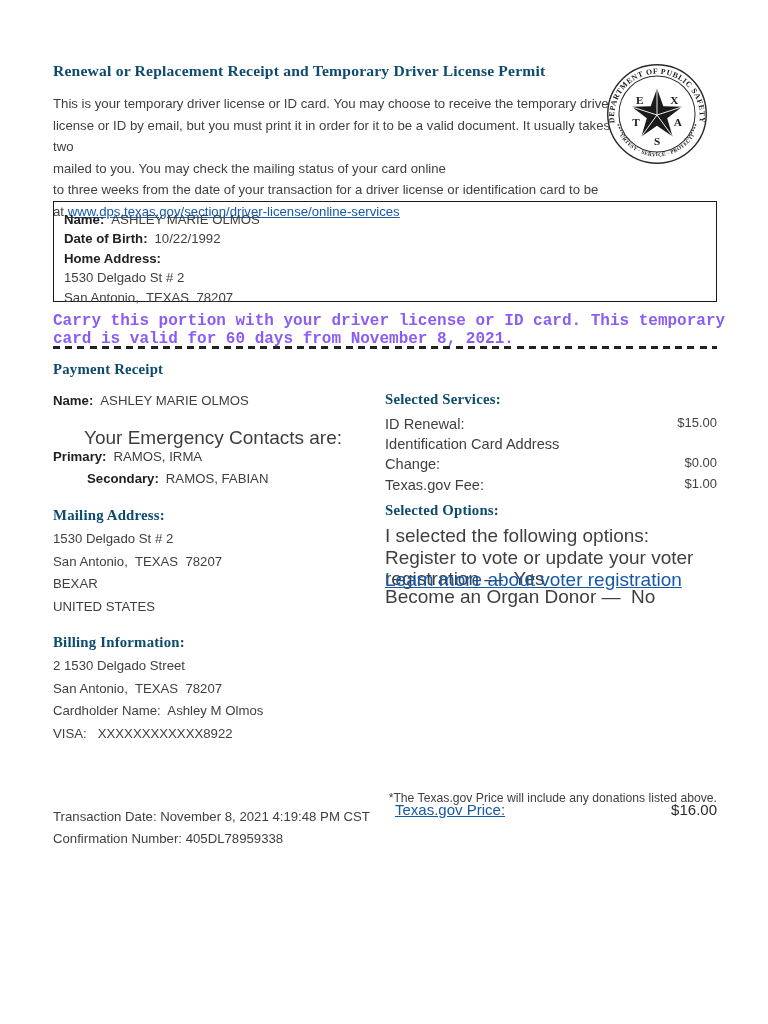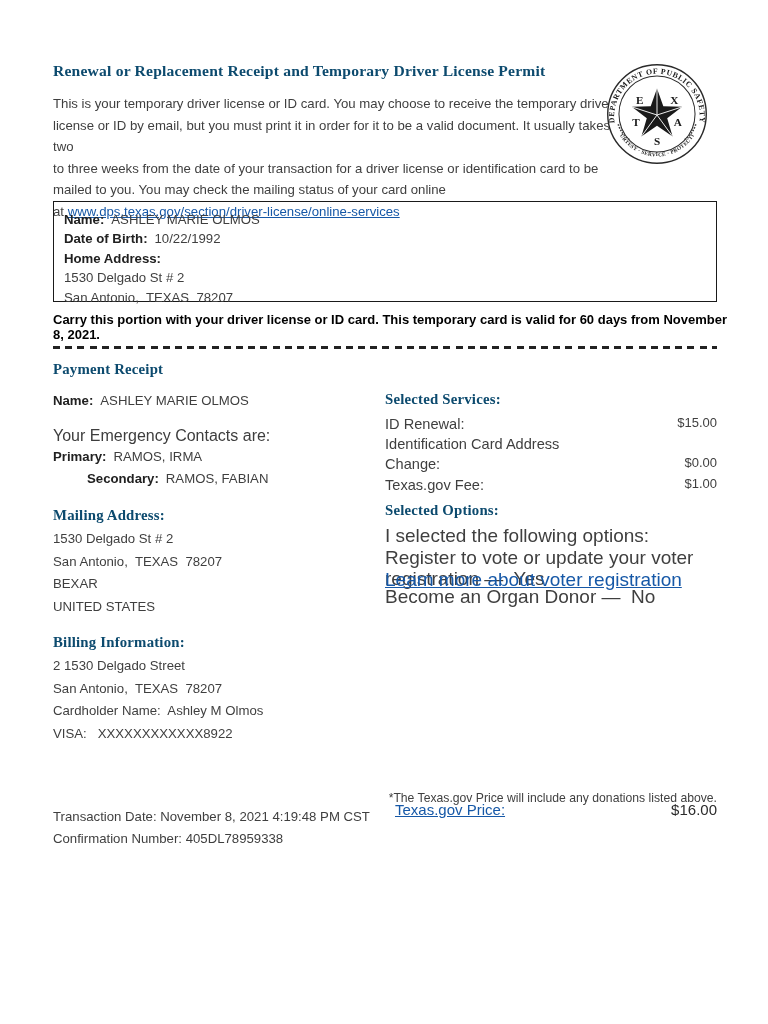--- a/index.html
+++ b/index.html
@@ -26,27 +26,27 @@
   .link {
     color: #1658a7; text-decoration: underline; cursor: pointer; margin-top: 36px;
   }
   .id-box {
     left: 53px; top: 201px; width: 664px; height: 101px;
     border: 1.5px solid #1a1a1a;
     padding: 8px 10px;
     font-size: 13.2px; line-height: 19.4px;
   }
   .id-box .col-right { position: absolute; left: 332px; top: 8px; }
-  .carry-line { font-weight: 700; color: #000000; font-size: 13px; }
+  .carry-line { font-weight: 700; color: #8b5cf6; font-size: 16px; font-family: Liberation Mono, monospace; }
   .dash-sep {
     left: 53px; top: 346px; width: 664px; height: 2.6px;
     background: repeating-linear-gradient(90deg, #222 0 7px, transparent 7px 12.2px);
   }
   .left-col-line { font-size: 13.2px; color: #3f3f3f; }
-  .emg-head { font-size: 16px; color: #3d3d3d; }
+  .emg-head { font-size: 19px; color: #3d3d3d; margin-left: 31px; }
   .svc-row {
     display: flex; justify-content: space-between; align-items: flex-end;
     width: 332px; font-size: 14.6px; line-height: 20px; color: #3f3f3f;
   }
   .svc-row .amt { font-size: 13px; color: #3f3f3f; padding-bottom: 1px; }
   .svc-label { max-width: 230px; }
   .opt-line { font-size: 19px; line-height: 21.4px; color: #3f3f3f; }
   .price-row {
     left: 395px; top: 765px; width: 322px;
     display: flex; justify-content: space-between; align-items: baseline;
@@ -58,22 +58,22 @@
   .seal-wrap { left: 606px; top: 63px; width: 102px; height: 102px; }
 </style>
 </head>
 <body>
 
 <div class="abs serif-head doc-title" style="left:53px; top:62px; width:620px;">Renewal or Replacement Receipt and Temporary Driver License Permit</div>
 
 <div class="abs body-text" style="left:53px; top:93px; width:560px;">
   <div class="pre">This is your temporary driver license or ID card. You may choose to receive the temporary driver</div>
   <div class="pre">license or ID by email, but you must print it in order for it to be a valid document. It usually takes two</div>
+  <div class="pre">mailed to you. You may check the mailing status of your card online</div>
   <div class="pre">to three weeks from the date of your transaction for a driver license or identification card to be</div>
-  <div class="pre">mailed to you. You may check the mailing status of your card online</div>
   <div><span class="pre">at </span><span class="link">www.dps.texas.gov/section/driver-license/online-services</span></div>
 </div>
 
 <div class="abs seal-wrap">
   <svg viewBox="0 0 100 100" width="102" height="102">
     <circle cx="50" cy="50" r="48.3" fill="#ffffff" stroke="#2a2a2a" stroke-width="1.4"></circle>
     <circle cx="50" cy="50" r="37.3" fill="none" stroke="#2a2a2a" stroke-width="1"></circle>
     <defs>
       <path id="arcTop" d="M 8.5,59 A 42,42 0 1 1 91.5,59" fill="none"></path>
       <path id="arcBottom" d="M 13,70 A 42.5,42.5 0 0 0 87,70" fill="none"></path>

